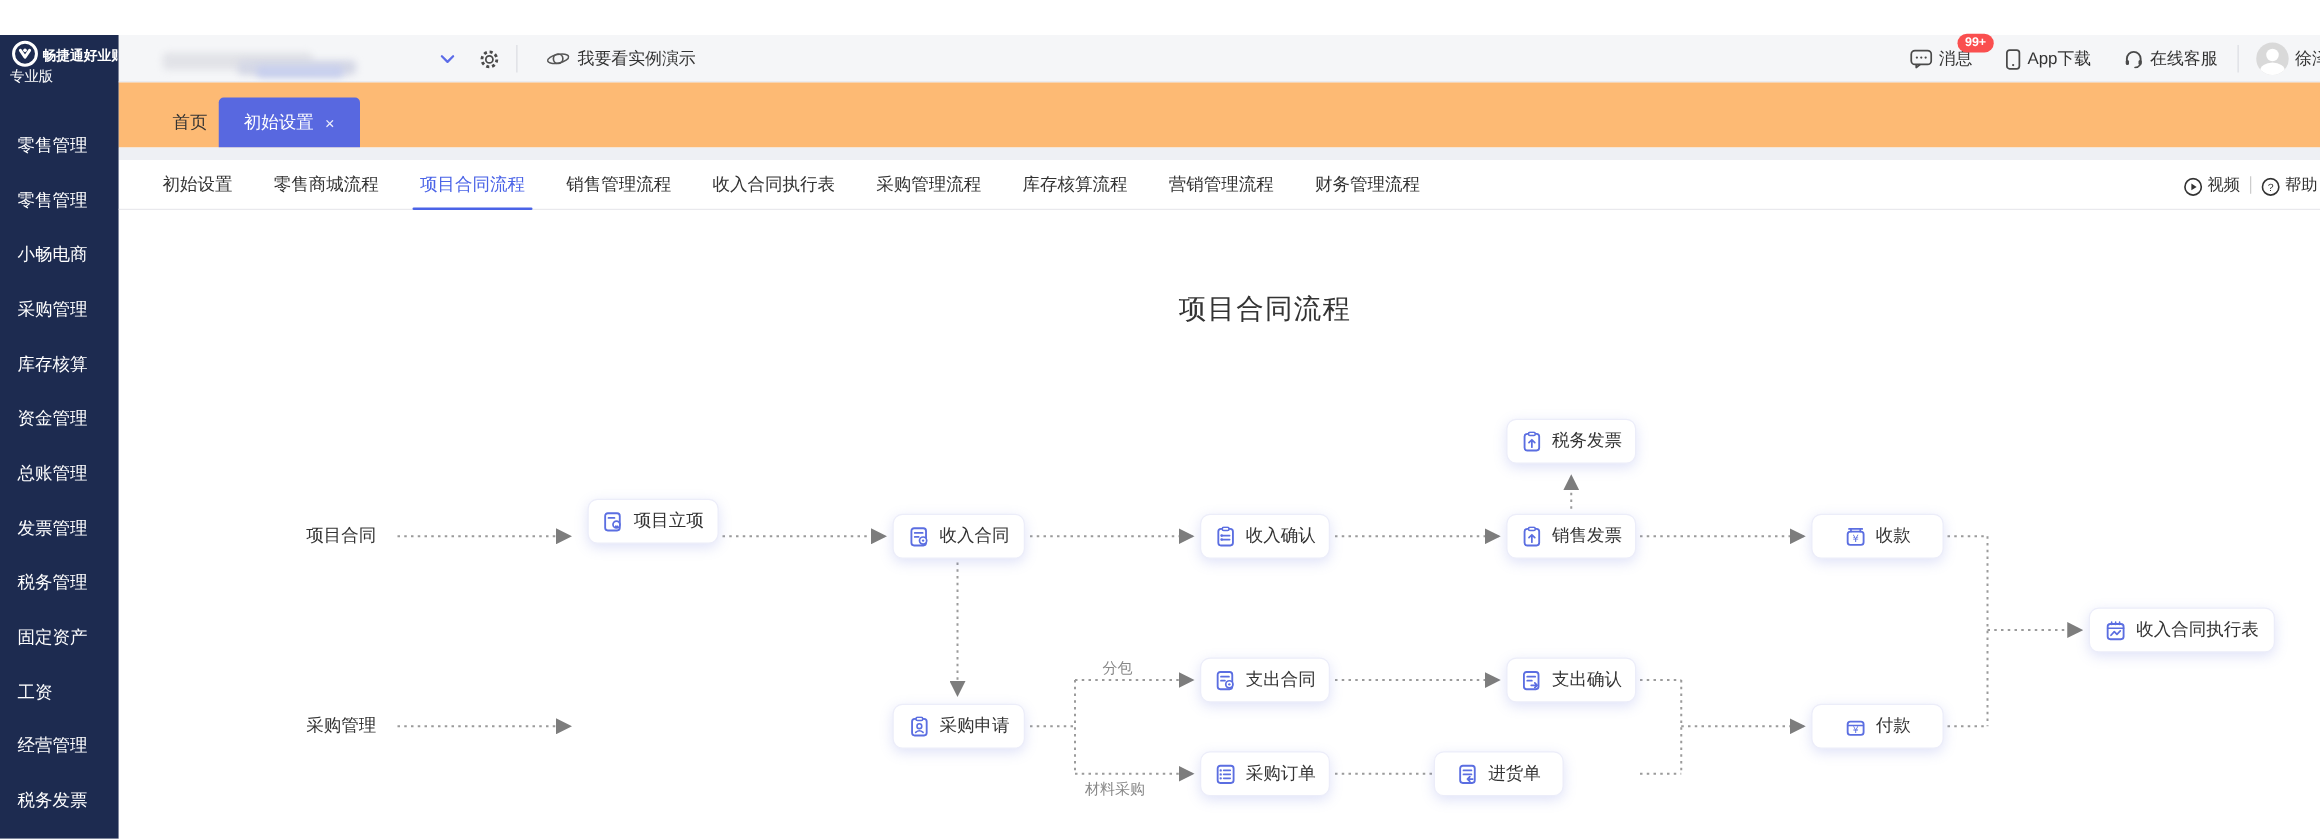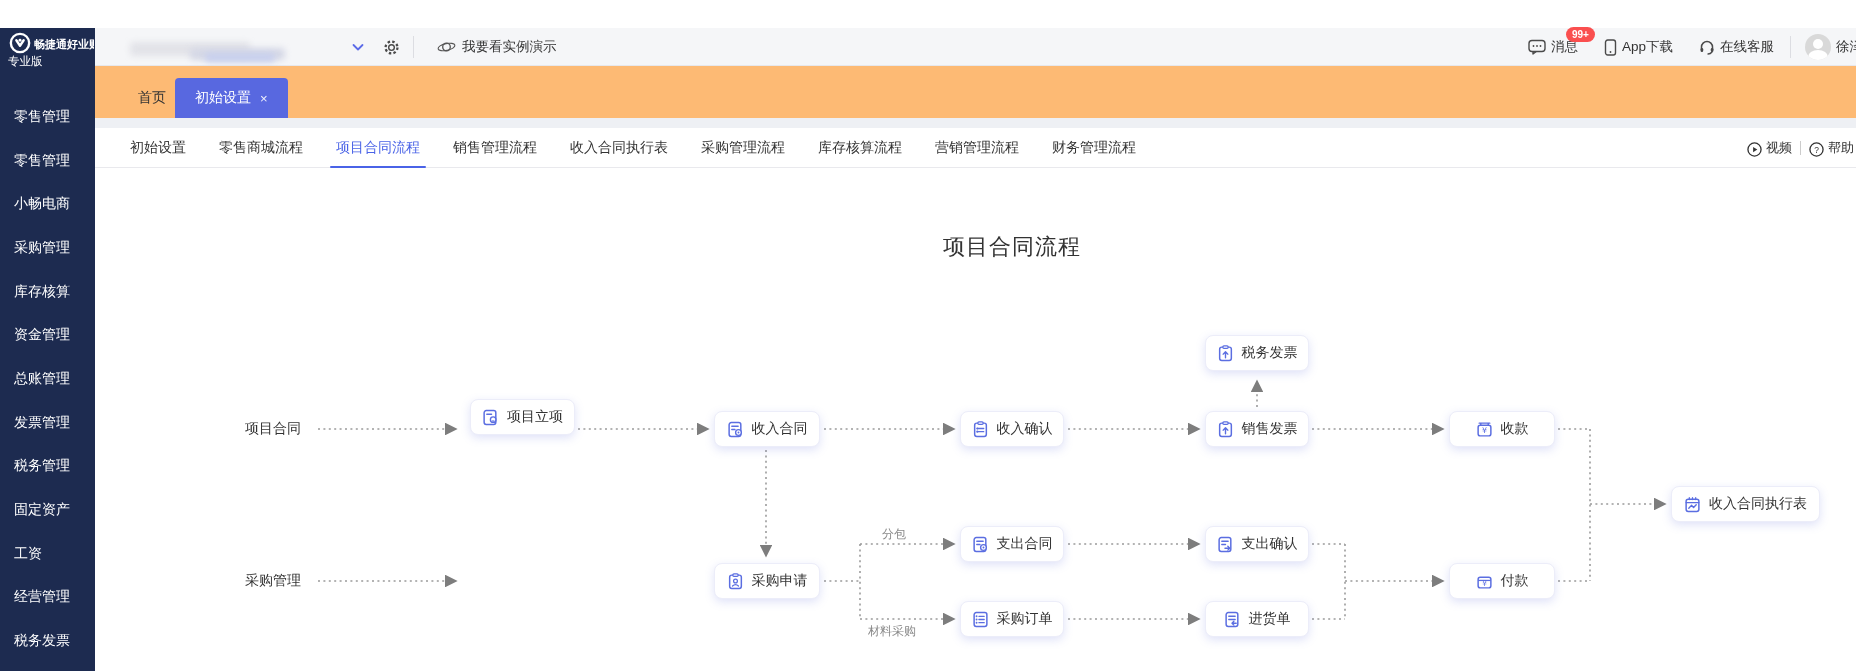--- a/index.html
+++ b/index.html
@@ -388,21 +388,21 @@
       <span>付款</span>
     </div>
     <div class="node" style="left:865px;top:433px;width:104px;">
       <svg width="17" height="17" viewBox="0 0 16 16">
         <rect x="2" y="1.5" width="12" height="13" rx="2" fill="none" stroke="#5b6ee1" stroke-width="1.4"></rect>
         <path d="M6.5 5 H11.5 M6.5 8 H11.5 M6.5 11 H11.5" stroke="#5b6ee1" stroke-width="1.2" stroke-linecap="round"></path>
         <path d="M4.3 5 l0 0 M4.3 8 l0 0 M4.3 11 l0 0" stroke="#5b6ee1" stroke-width="1.8" stroke-linecap="round"></path>
       </svg>
       <span>采购订单</span>
     </div>
-    <div class="node" style="left:1110px;top:433px;width:104px;">
+    <div class="node" style="left:1052px;top:433px;width:104px;">
       <svg width="17" height="17" viewBox="0 0 16 16">
         <rect x="2" y="1.5" width="11" height="13" rx="2" fill="none" stroke="#5b6ee1" stroke-width="1.4"></rect>
         <path d="M4.5 5 H10.5 M4.5 8 H10.5" stroke="#5b6ee1" stroke-width="1.3" stroke-linecap="round"></path>
         <path d="M11.5 11.5 H7.5 M9.3 9.7 L7.5 11.5 L9.3 13.3" fill="none" stroke="#5b6ee1" stroke-width="1.3" stroke-linecap="round" stroke-linejoin="round"></path>
       </svg>
       <span>进货单</span>
     </div>
   </div>
 
 </div>

